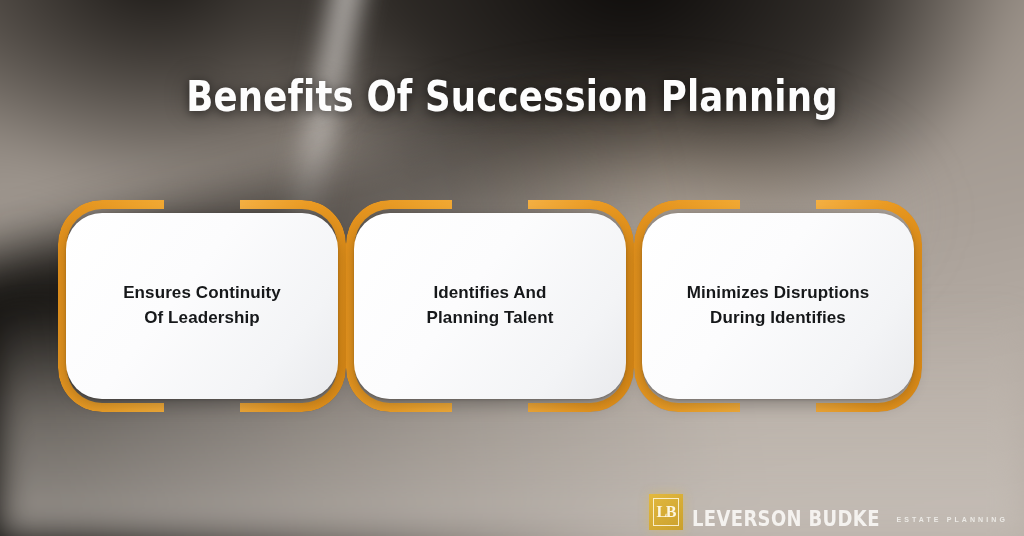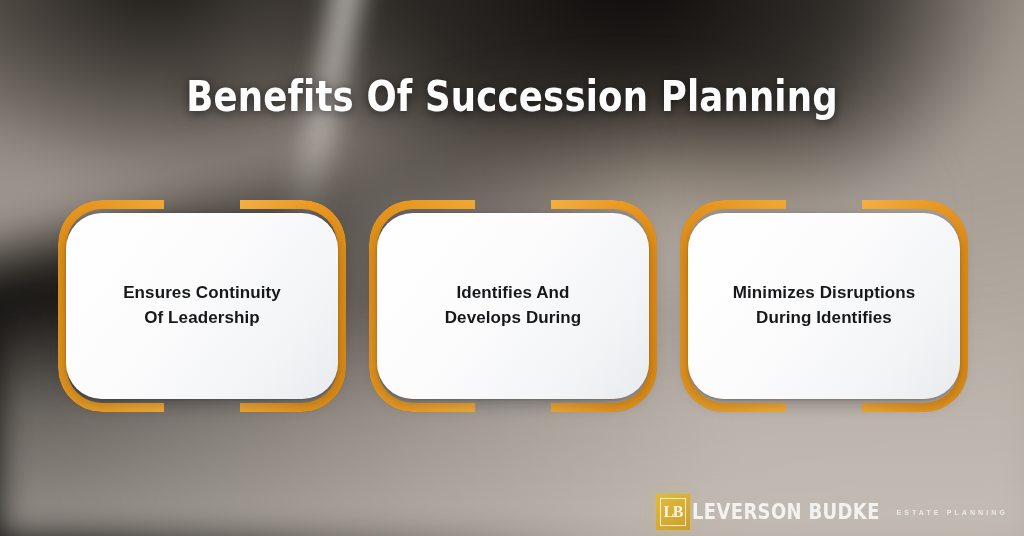--- a/index.html
+++ b/index.html
@@ -74,21 +74,20 @@
     text-shadow:0 2px 10px rgba(0,0,0,.50), 0 0 26px rgba(0,0,0,.32);
     white-space:nowrap;
   }
 
   
   .card-row {
     position:absolute;
     left:58px; top:200px;
     width:910px; height:212px;
     display:flex;
-    justify-content:space-between;
   }
 
   .card { position:relative; width:288px; height:212px; }
 
   
   .card-ring {
     position:absolute; inset:0;
     border-radius:44px;
     background:linear-gradient(96deg,#e2901b 0%,#f0a62f 30%,#f6b347 55%,#eb9c25 80%,#dd8b16 100%);
     -webkit-mask:
@@ -140,22 +139,22 @@
     color:#16181a;
     letter-spacing:.1px;
     white-space:pre-line;
   }
 
   
   .logo {
     position:absolute;
     right:16px; bottom:6px;
     display:flex;
-    align-items:center;
-    gap:2px;
+    align-items:flex-end;
+    gap:9px;
   }
 
   .logo-mark {
     position:relative;
     width:34px; height:36px;
     background:linear-gradient(145deg,#e3b93f,#caa02c);
     display:flex; align-items:center; justify-content:center;
     box-shadow:0 0 10px rgba(226,186,70,.45);
   }
   .logo-mark::after {
@@ -223,21 +222,21 @@
 Of Leadership</div>
       </div>
     </div>
 
     <div class="card">
       <div class="ring-wrap">
         <div class="card-ring"></div>
       </div>
       <div class="card-face">
         <div class="card-text">Identifies And
-Develops During</div>
+Planning Talent</div>
       </div>
     </div>
 
     <div class="card">
       <div class="ring-wrap">
         <div class="card-ring"></div>
       </div>
       <div class="card-face">
         <div class="card-text">Minimizes Disruptions
 During Identifies</div>

